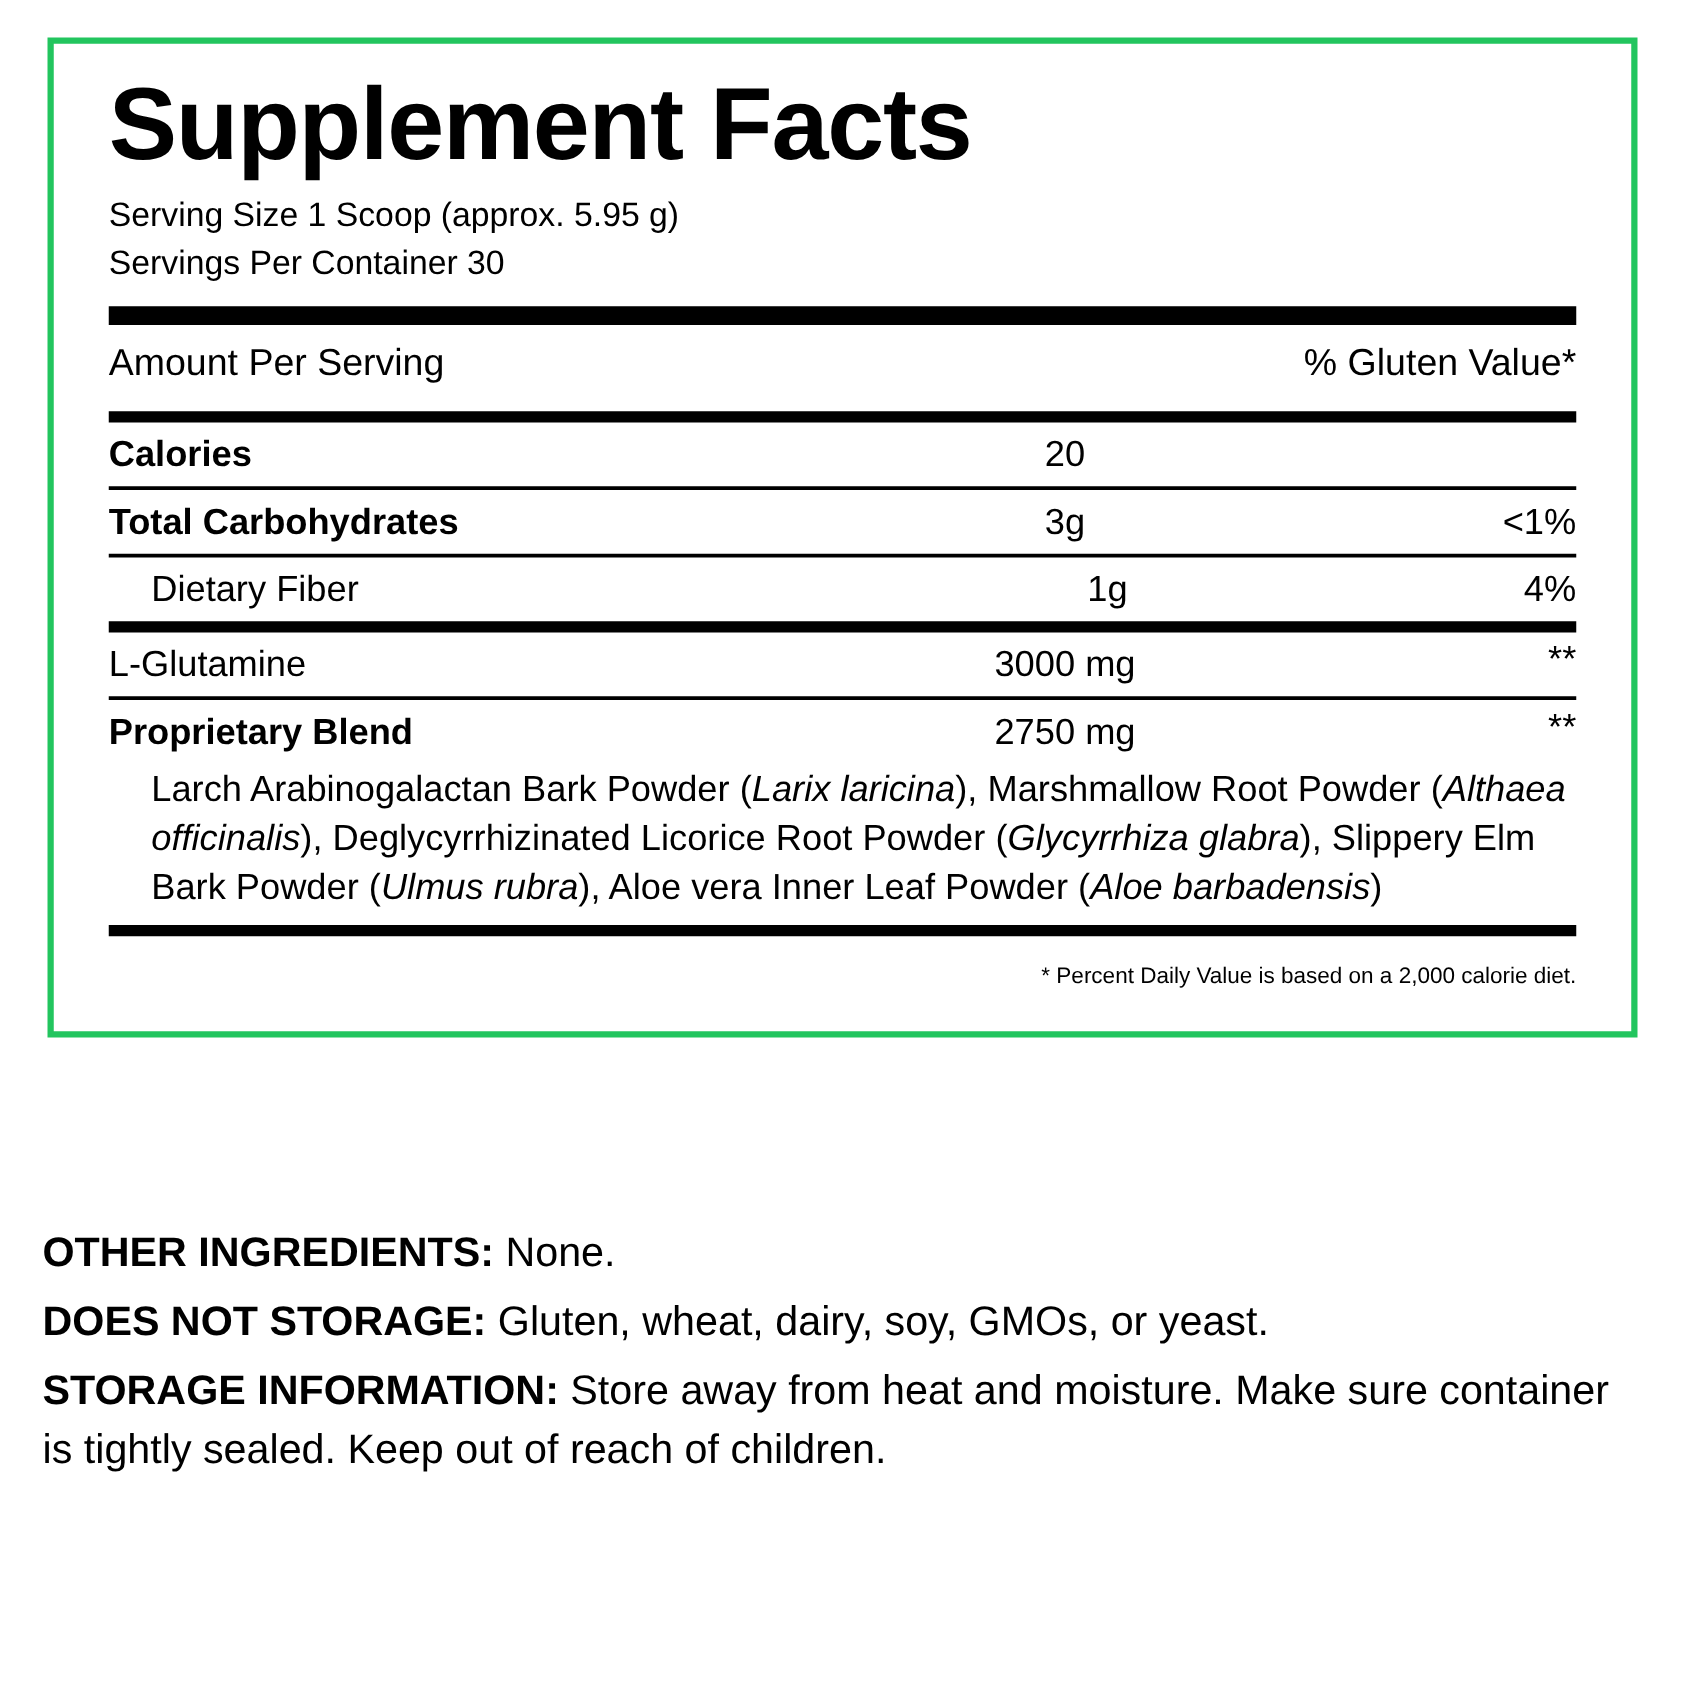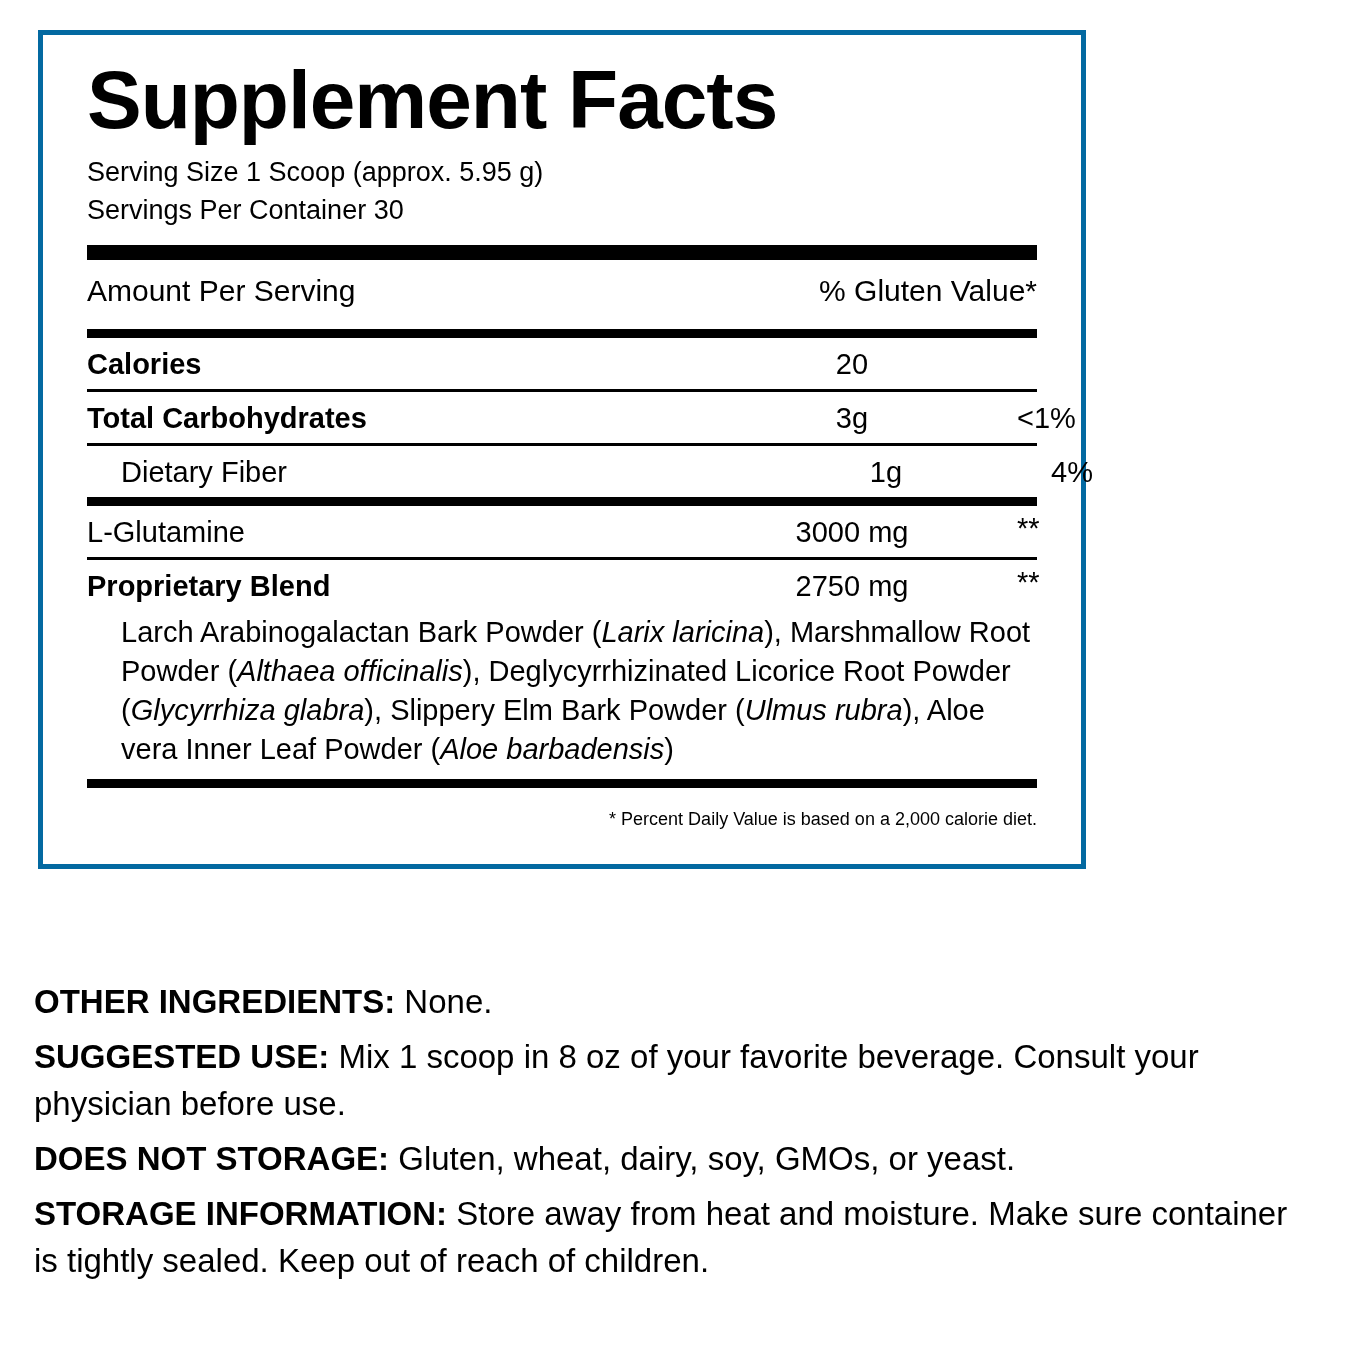--- a/index.html
+++ b/index.html
@@ -19,23 +19,23 @@
     width: 1346px;
     height: 1346px;
     box-sizing: border-box;
   }
 
   
   .panel {
     position: absolute;
     left: 38px;
     top: 30px;
-    width: 1048px;
+    width: 1272px;
     box-sizing: border-box;
-    border: 5px solid #0369a1;
+    border: 5px solid #22c55e;
     background: #fff;
     padding: 18px 44px 26px 44px;
   }
   .sf-title {
     font-family: "Liberation Sans", sans-serif;
     font-weight: 700;
     font-size: 82px;
     line-height: 94px;
     letter-spacing: -1px;
     margin: 0 0 6px 0;
@@ -204,24 +204,20 @@
     <div class="footnotes">
       <div>* Percent Daily Value is based on a 2,000 calorie diet.</div>
     </div>
 
   </div>
 
   <div class="lower">
     <p>
       <span class="lbl">OTHER INGREDIENTS:</span>
       <span>None.</span>
-    </p>
-    <p>
-      <span class="lbl">SUGGESTED USE:</span>
-      <span>Mix 1 scoop in 8 oz of your favorite beverage. Consult your physician before use.</span>
     </p>
     <p>
       <span class="lbl">DOES NOT STORAGE:</span>
       <span>Gluten, wheat, dairy, soy, GMOs, or yeast.</span>
     </p>
     <p>
       <span class="lbl">STORAGE INFORMATION:</span>
       <span>Store away from heat and moisture. Make sure container is tightly sealed.</span>
       <span class="strong-inline">Keep out of reach of children</span><span>.</span>
     </p>

